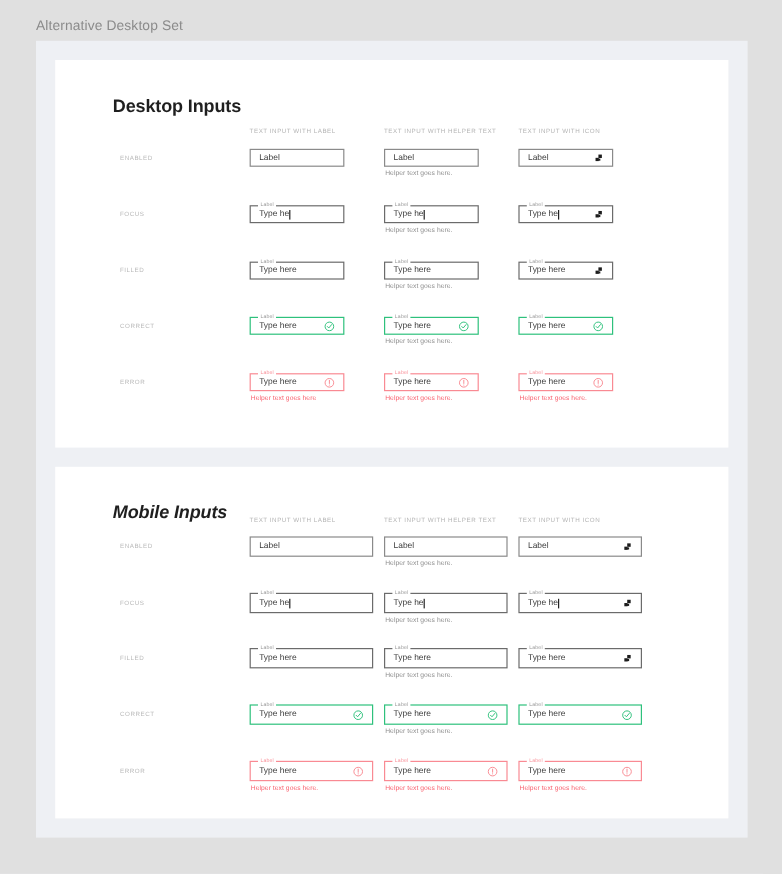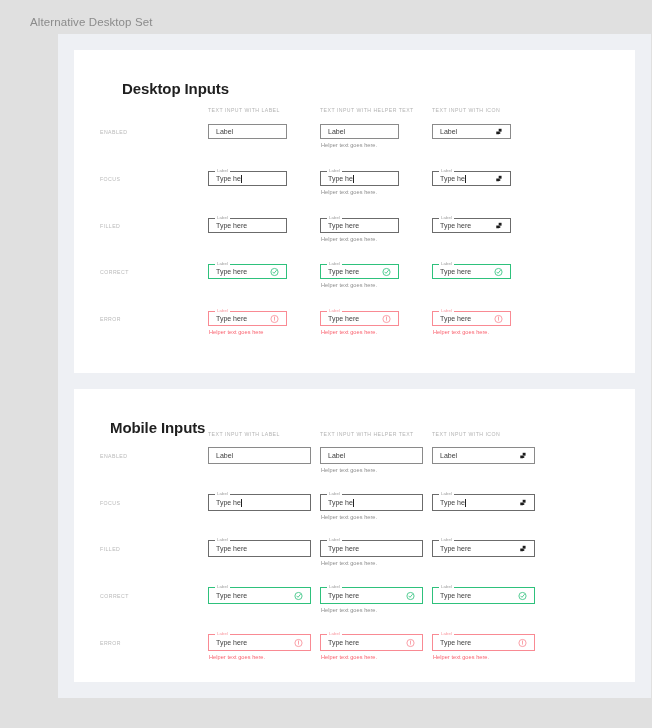--- a/index.html
+++ b/index.html
@@ -29,42 +29,41 @@
     white-space: nowrap;
   }
 
   .outer-panel {
     position: absolute;
     left: 30px;
     top: 34px;
     width: 593px;
     height: 664px;
     background: #eef0f4;
-    margin-left: 28px;
   }
 
   .card {
     position: absolute;
     left: 16px;
     width: 561px;
     background: #ffffff;
   }
 
   .card-desktop { top: 16px; height: 323px; }
   .card-mobile  { top: 355px; height: 293px; }
 
   .card-title {
     position: absolute;
     font-size: 15px;
     font-weight: bold;
     color: #1f1f1f;
     letter-spacing: -0.1px;
   }
   .card-desktop .card-title { left: 48px; top: 30px; }
-  .card-mobile  .card-title { left: 36px; top: 30px; }
+  .card-mobile  .card-title { left: 48px; top: 30px; font-style: italic; }
 
   .col-head {
     position: absolute;
     font-size: 5.2px;
     color: #b4b4b4;
     letter-spacing: 0.45px;
     white-space: nowrap;
     text-transform: uppercase;
   }
 

